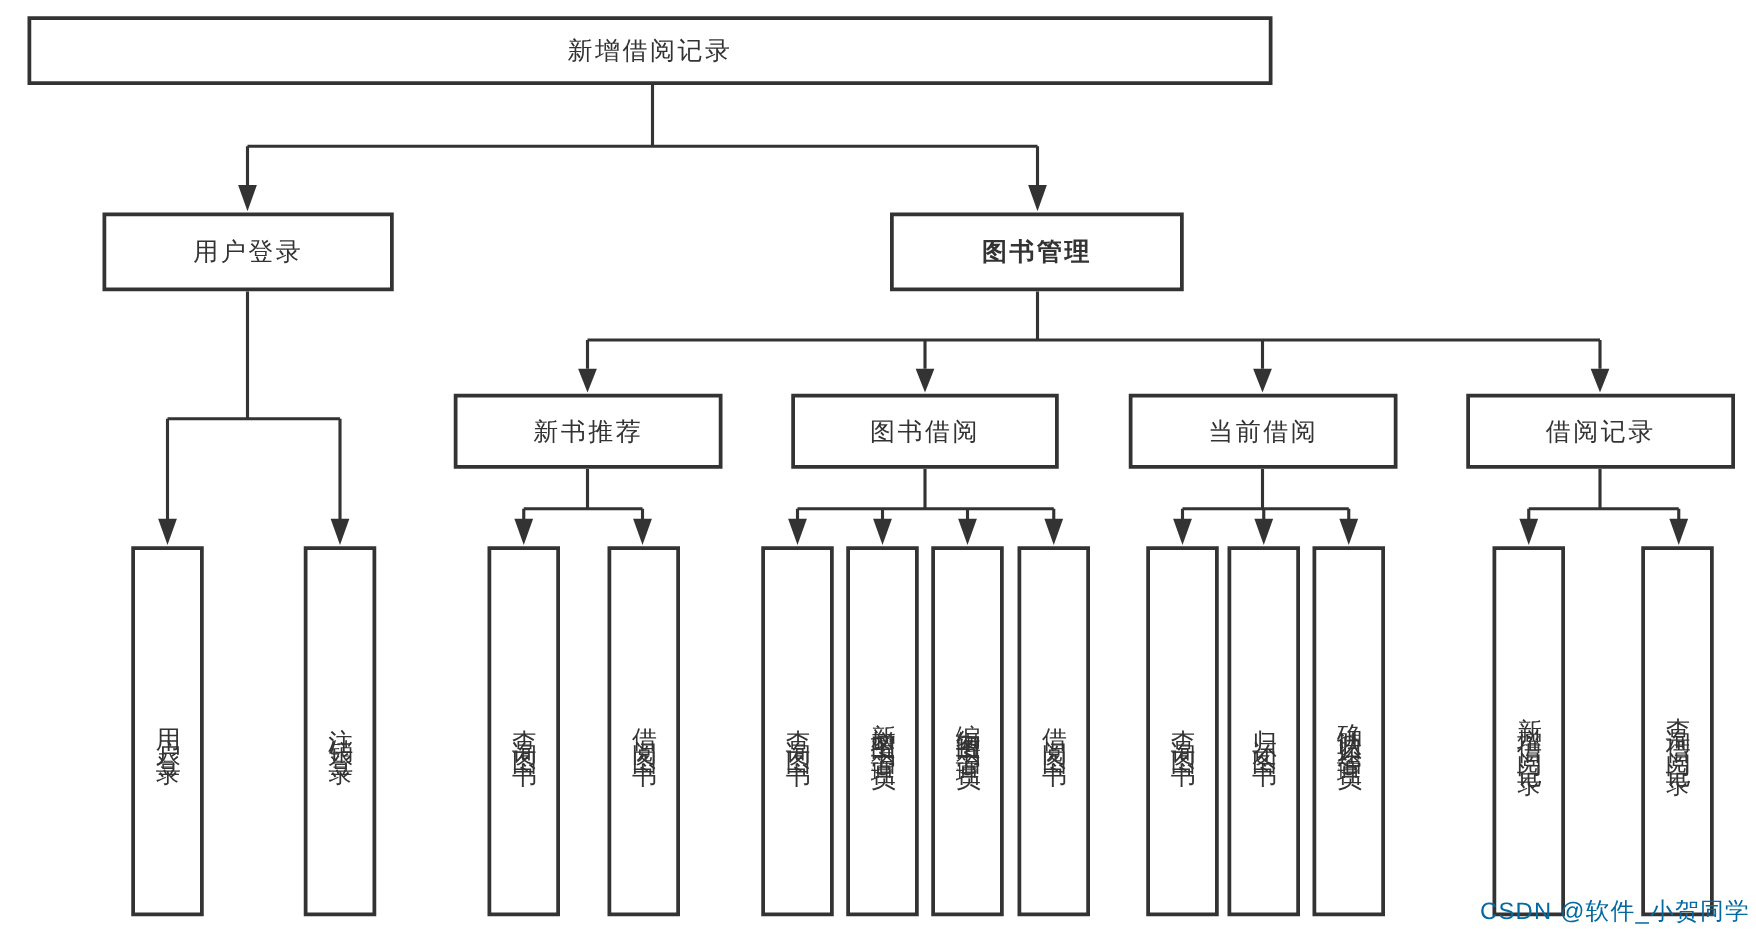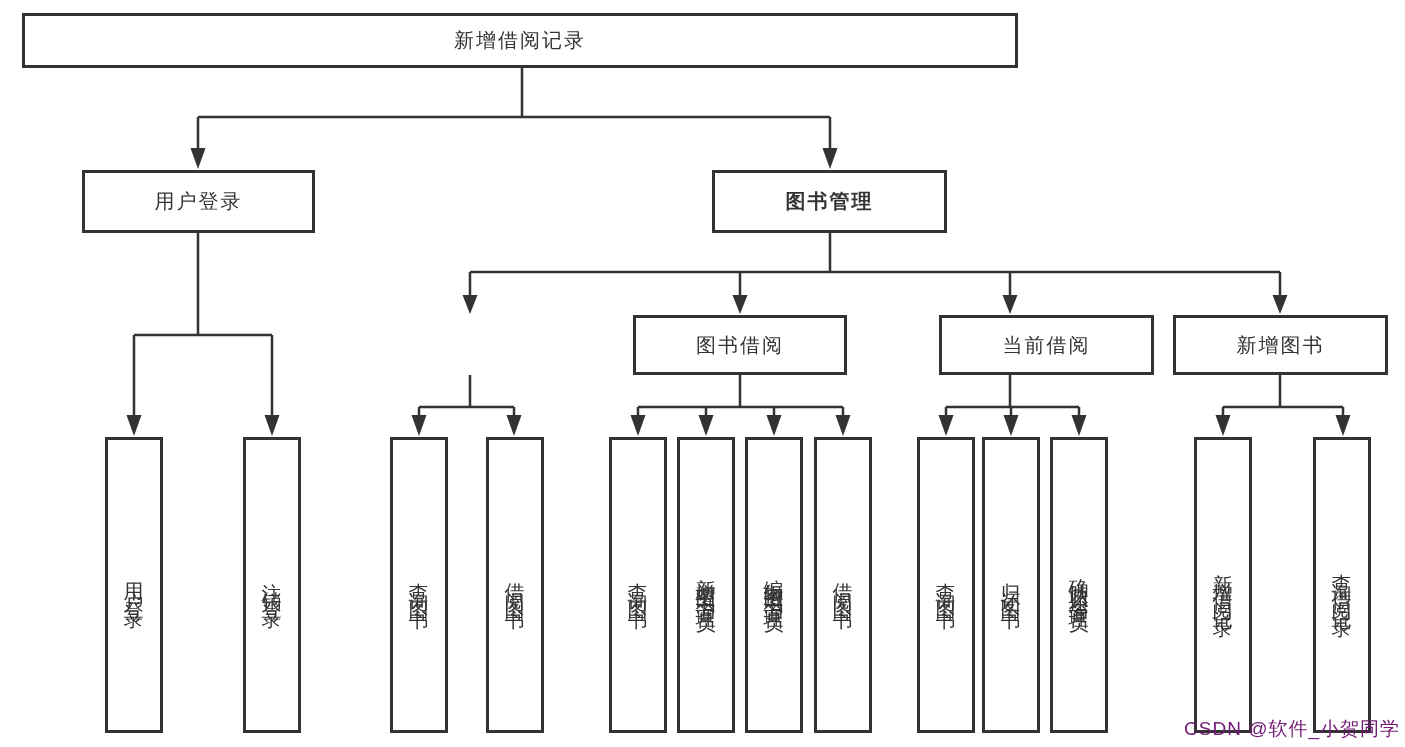--- a/index.html
+++ b/index.html
@@ -18,29 +18,29 @@
     writing-mode:vertical-rl;text-orientation:mixed;
     letter-spacing:9px;font-size:20px;line-height:1;white-space:nowrap;
   }
   .leaf .vt.long{letter-spacing:5px;}
   
   .p-root{left:22px;top:13px;width:996px;height:55px;}
   .p-l2a{left:82px;top:170px;width:233px;height:63px;}
   .p-l2b{left:712px;top:170px;width:235px;height:63px;font-weight:bold;}
   .p-m0{left:363px;top:315px;width:215px;height:60px;}
   .p-m1{left:633px;top:315px;width:214px;height:60px;font-family:Liberation Mono, monospace;}
-  .p-m2{left:903px;top:315px;width:215px;height:60px;margin-left:36px;}
+  .p-m2{left:903px;top:315px;width:215px;height:60px;}
   .p-m3{left:1173px;top:315px;width:215px;height:60px;}
   .p-g1a{left:105px;}  .p-g1b{left:243px;}
   .p-g2a{left:390px;}  .p-g2b{left:486px;}
   .p-g3a{left:609px;}  .p-g3b{left:677px;} .p-g3c{left:745px;} .p-g3d{left:814px;}
   .p-g4a{left:917px;}  .p-g4b{left:982px;} .p-g4c{left:1050px;}
   .p-g5a{left:1194px;} .p-g5b{left:1313px;}
   #watermark{
-    position:absolute;right:5px;bottom:5px;font-size:19px;color:#701a75;
+    position:absolute;right:5px;bottom:5px;font-size:19px;color:#0369a1;
     letter-spacing:1px;white-space:nowrap;
   }
 </style>
 </head>
 <body>
 
 <div id="stage">
 
   <svg id="wires" viewBox="0 0 1405 747" xmlns="http://www.w3.org/2000/svg">
     <g stroke="#333333" stroke-width="2.5" fill="none">
@@ -93,28 +93,31 @@
     <span>新增借阅记录</span>
   </div>
 
   <div class="bx p-l2a">
     <span>用户登录</span>
   </div>
   <div class="bx p-l2b">
     <span>图书管理</span>
   </div>
 
+  <div class="bx p-m0">
+    <span>新书推荐</span>
+  </div>
   <div class="bx p-m1">
     <span>图书借阅</span>
   </div>
   <div class="bx p-m2">
     <span>当前借阅</span>
   </div>
   <div class="bx p-m3">
-    <span>新增图书</span>
+    <span>借阅记录</span>
   </div>
 
   <div class="bx leaf p-g1a">
     <span class="vt">用户登录</span>
   </div>
   <div class="bx leaf p-g1b">
     <span class="vt">注销登录</span>
   </div>
 
   <div class="bx leaf p-g2a">

